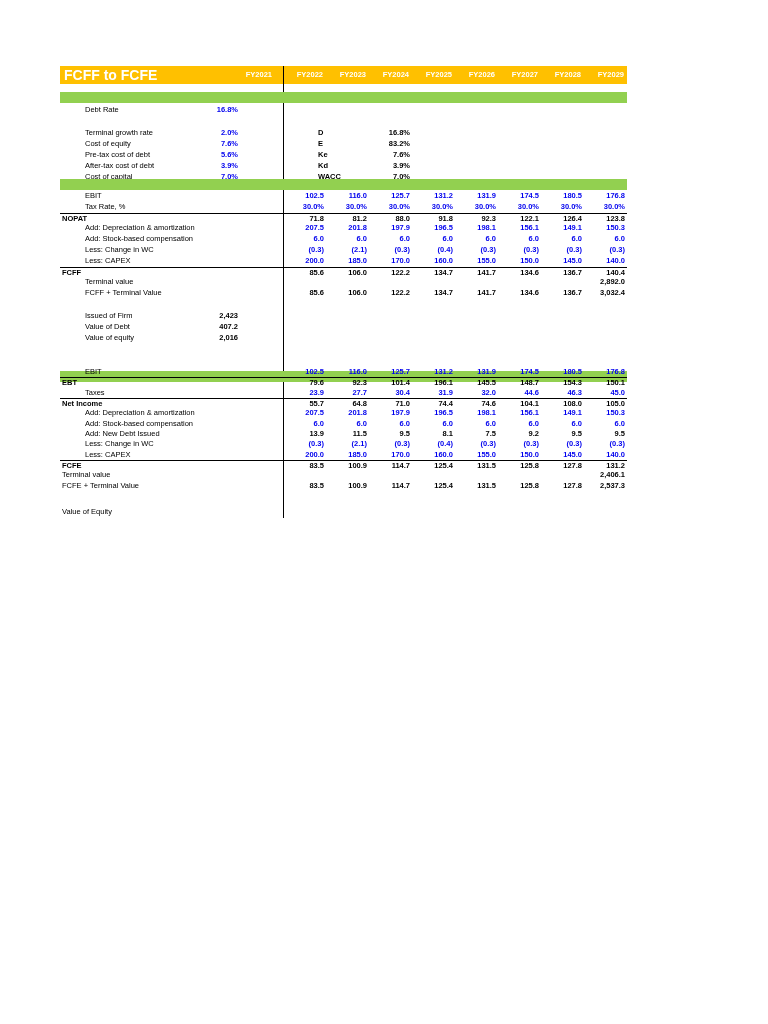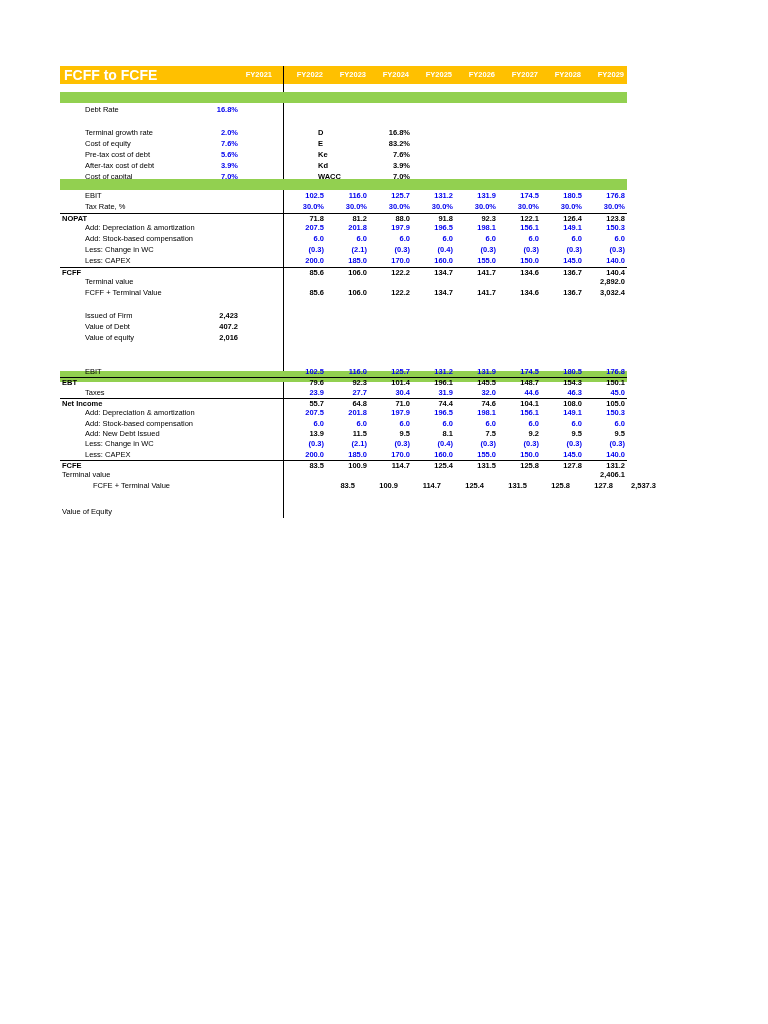--- a/index.html
+++ b/index.html
@@ -390,21 +390,21 @@
             <span class="cell"></span>
             <span class="cell"></span>
             <span class="cell"></span>
             <span class="cell"></span>
             <span class="cell"></span>
             <span class="cell"></span>
             <span class="cell"></span>
             <span class="cell">2,406.1</span>
           </div>
         </div>
-        <div class="row" style="height: 10.35px; line-height: 10.35px; margin-left: 31px;">
+        <div class="row" style="height: 10.35px; line-height: 10.35px;">
           <span class="lbl">FCFE + Terminal Value</span>
           <div class="cells">
             <span class="cell">83.5</span>
             <span class="cell">100.9</span>
             <span class="cell">114.7</span>
             <span class="cell">125.4</span>
             <span class="cell">131.5</span>
             <span class="cell">125.8</span>
             <span class="cell">127.8</span>
             <span class="cell">2,537.3</span>

